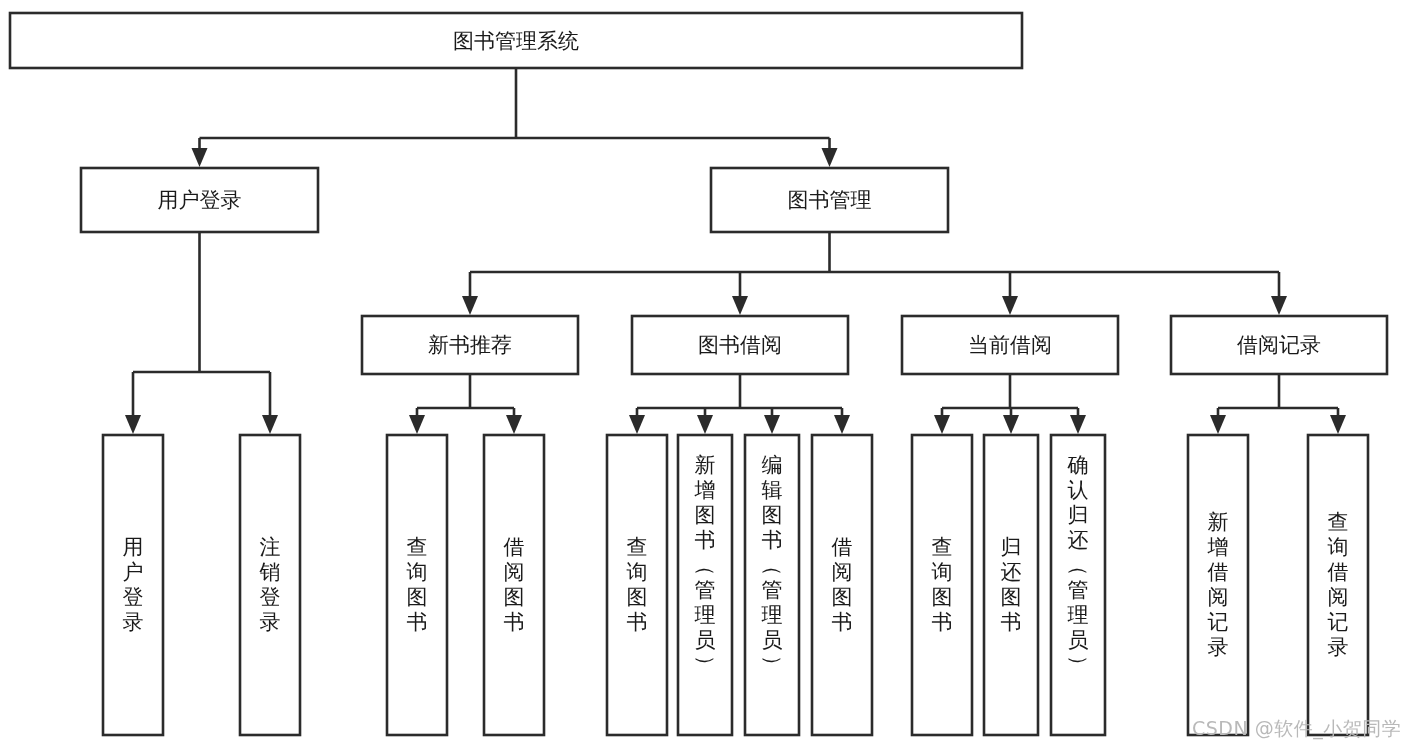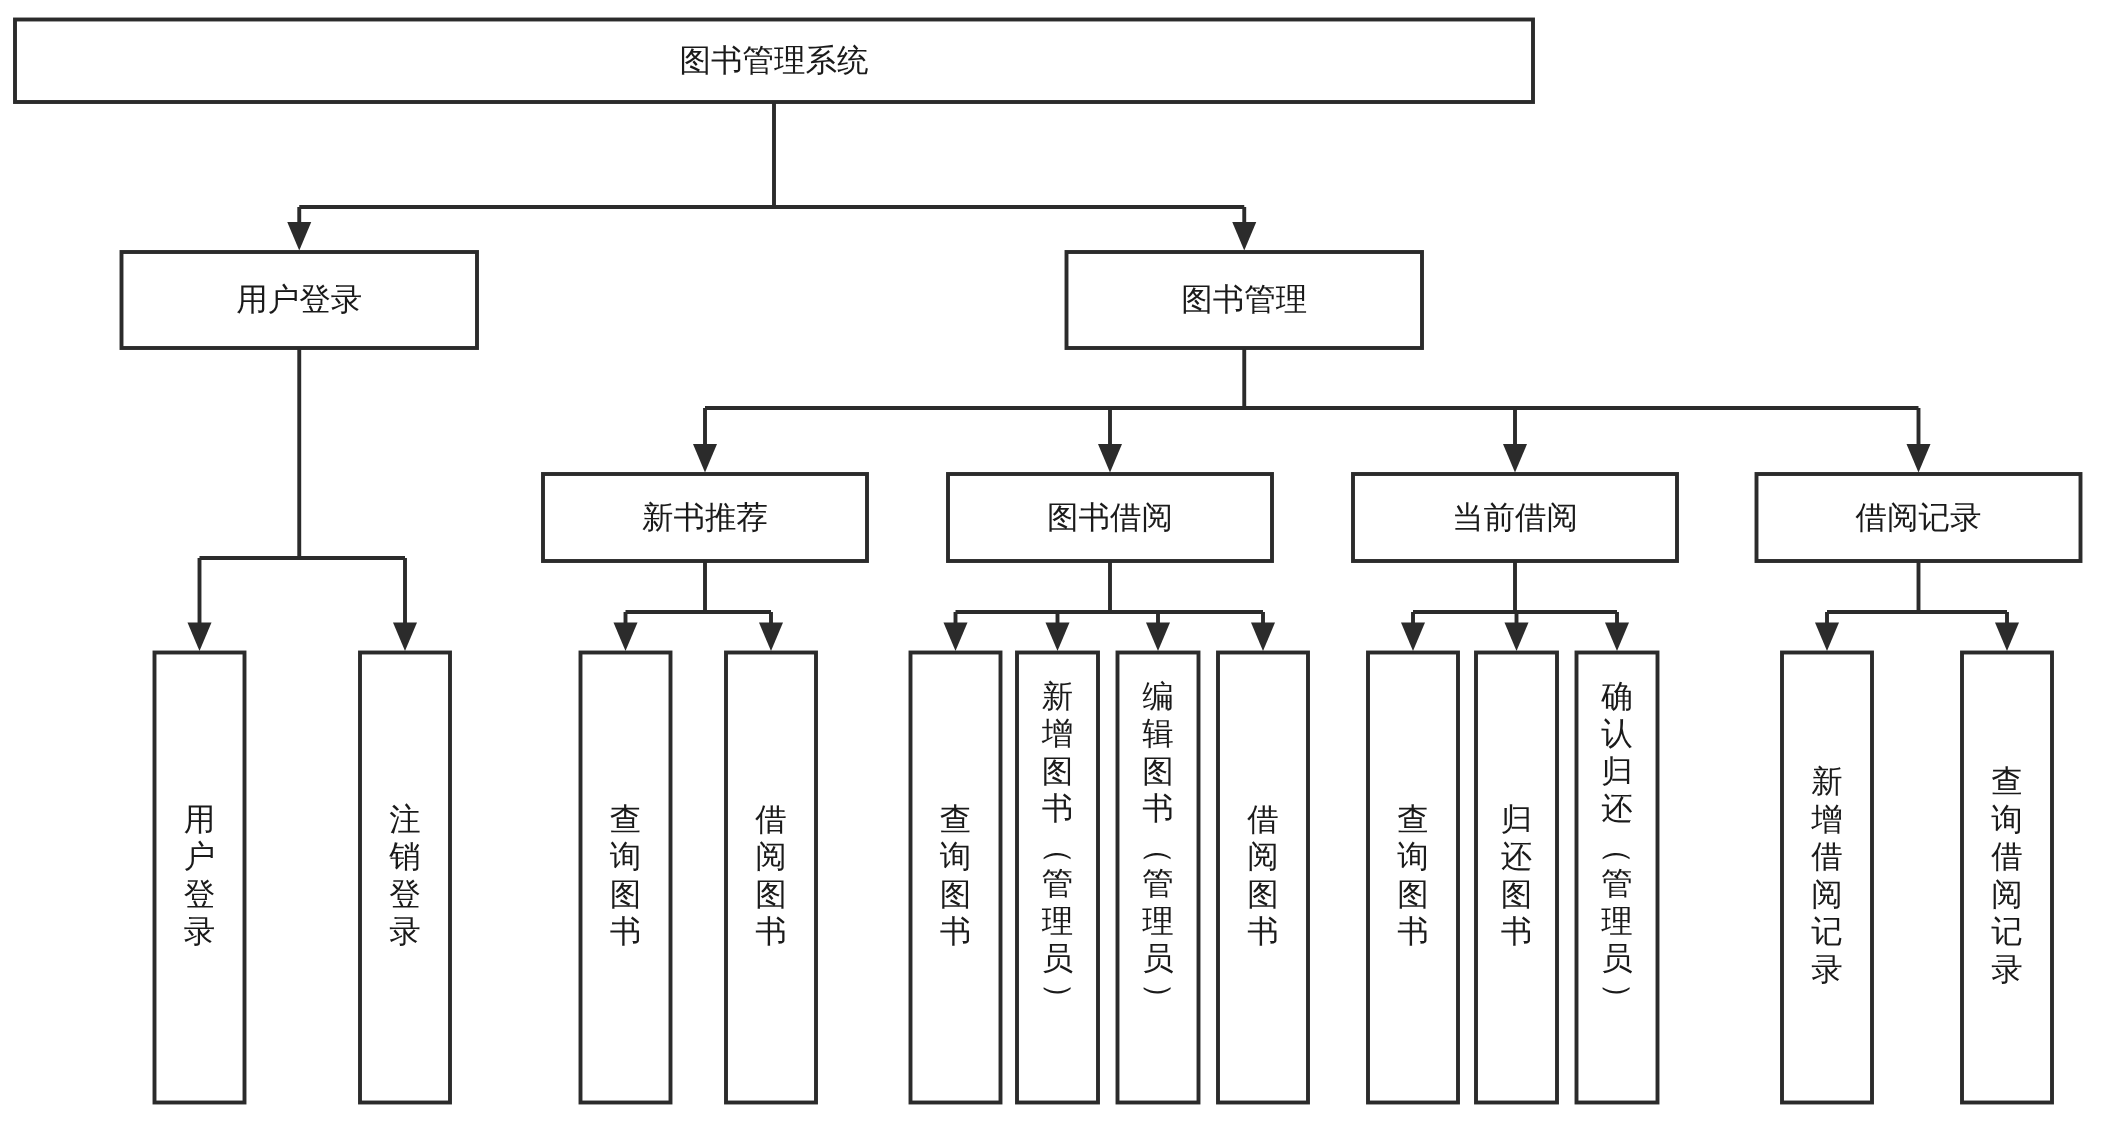--- a/index.html
+++ b/index.html
@@ -304,14 +304,15 @@
             <text x="1338" y="547.5" class="node-label-v-char">询</text>
             <text x="1338" y="572.5" class="node-label-v-char">借</text>
             <text x="1338" y="597.5" class="node-label-v-char">阅</text>
             <text x="1338" y="622.5" class="node-label-v-char">记</text>
             <text x="1338" y="647.5" class="node-label-v-char">录</text>
           </g>
         </g>
       </g>
   </svg>
 
+  <div class="watermark" style="left: 1192px; top: 716px;">CSDN @软件_小贺同学</div>
 
 </div>
 
 </body></html>

